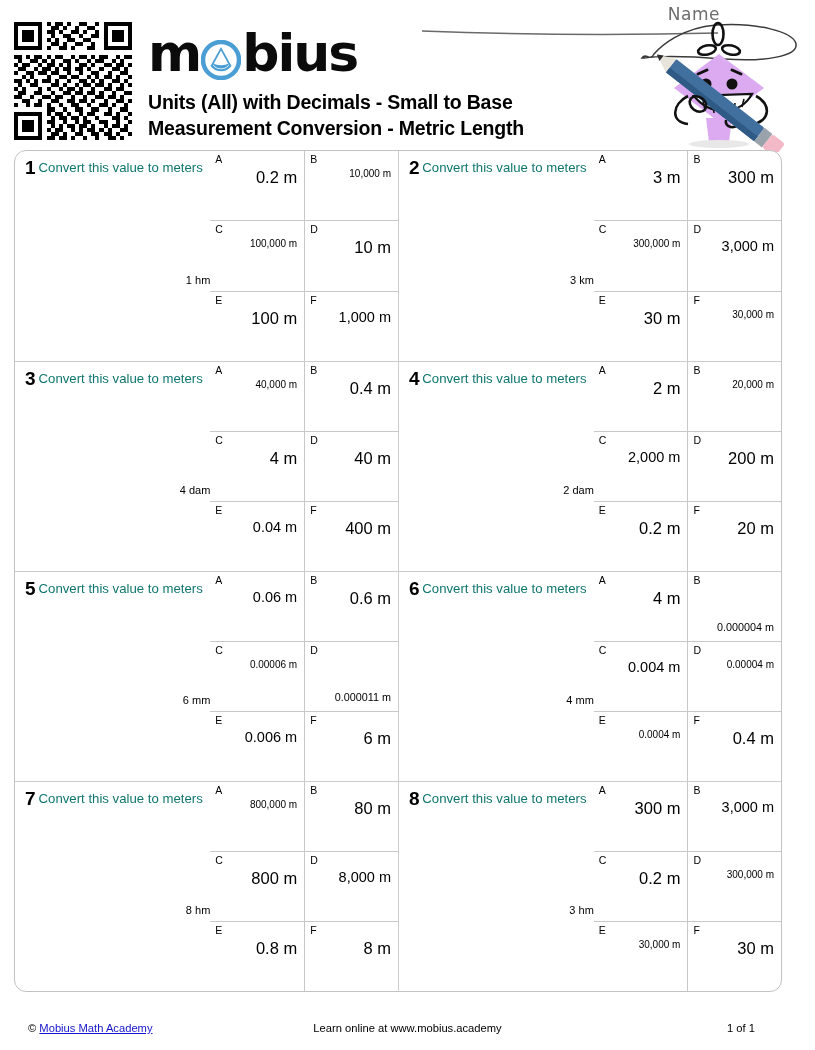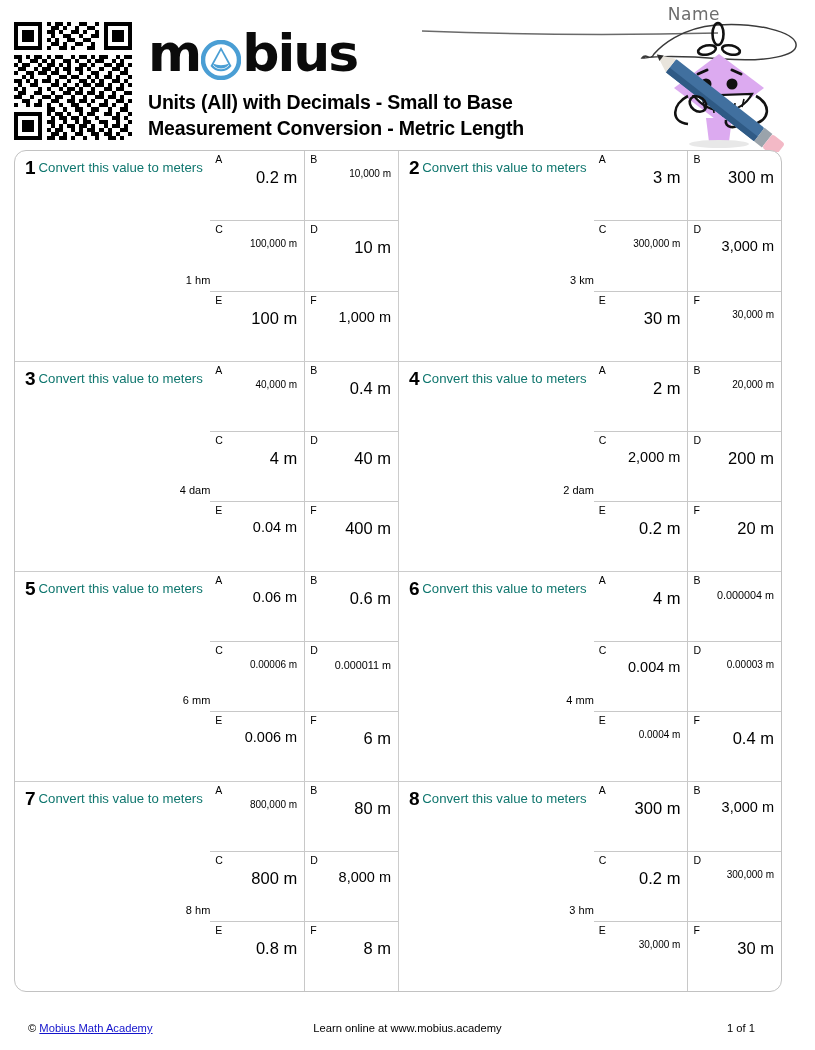--- a/index.html
+++ b/index.html
@@ -78,21 +78,21 @@
     font-family: "Liberation Sans", sans-serif;
   }
   .aval {
     position: absolute; left: 4px; right: 7px; top: 17px;
     text-align: right; white-space: nowrap;
     font-family: "Liberation Sans", sans-serif; color: #000;
   }
   .aval.s1 { font-size: 16.5px; }
   .aval.s2 { font-size: 14.5px; }
   .aval.s3 { font-size: 10px; }
-  .aval.s4 { font-size: 10.8px; }
+  .aval.s4 { font-size: 10.8px; margin-top: 32px; }
 
   
   .footer {
     position: absolute; left: 0; top: 1022px; width: 815px;
     font-size: 11.2px; font-family: "Liberation Sans", sans-serif;
   }
   .f-left { position: absolute; left: 28px; top: 0; }
   .f-left a { color: #1414cc; text-decoration: underline; }
   .f-mid { position: absolute; left: 0; right: 0; top: 0; text-align: center; }
   .f-right { position: absolute; right: 60px; top: 0; }
@@ -641,21 +641,21 @@
               <div class="aval s4">0.000004 m</div>
             </div>
           </div>
           <div class="arow">
             <div class="acell">
               <div class="aletter">C</div>
               <div class="aval s2">0.004 m</div>
             </div>
             <div class="acell">
               <div class="aletter">D</div>
-              <div class="aval s3">0.00003 m</div>
+              <div class="aval s3">0.00004 m</div>
             </div>
           </div>
           <div class="arow">
             <div class="acell">
               <div class="aletter">E</div>
               <div class="aval s3">0.0004 m</div>
             </div>
             <div class="acell">
               <div class="aletter">F</div>
               <div class="aval s1">0.4 m</div>

